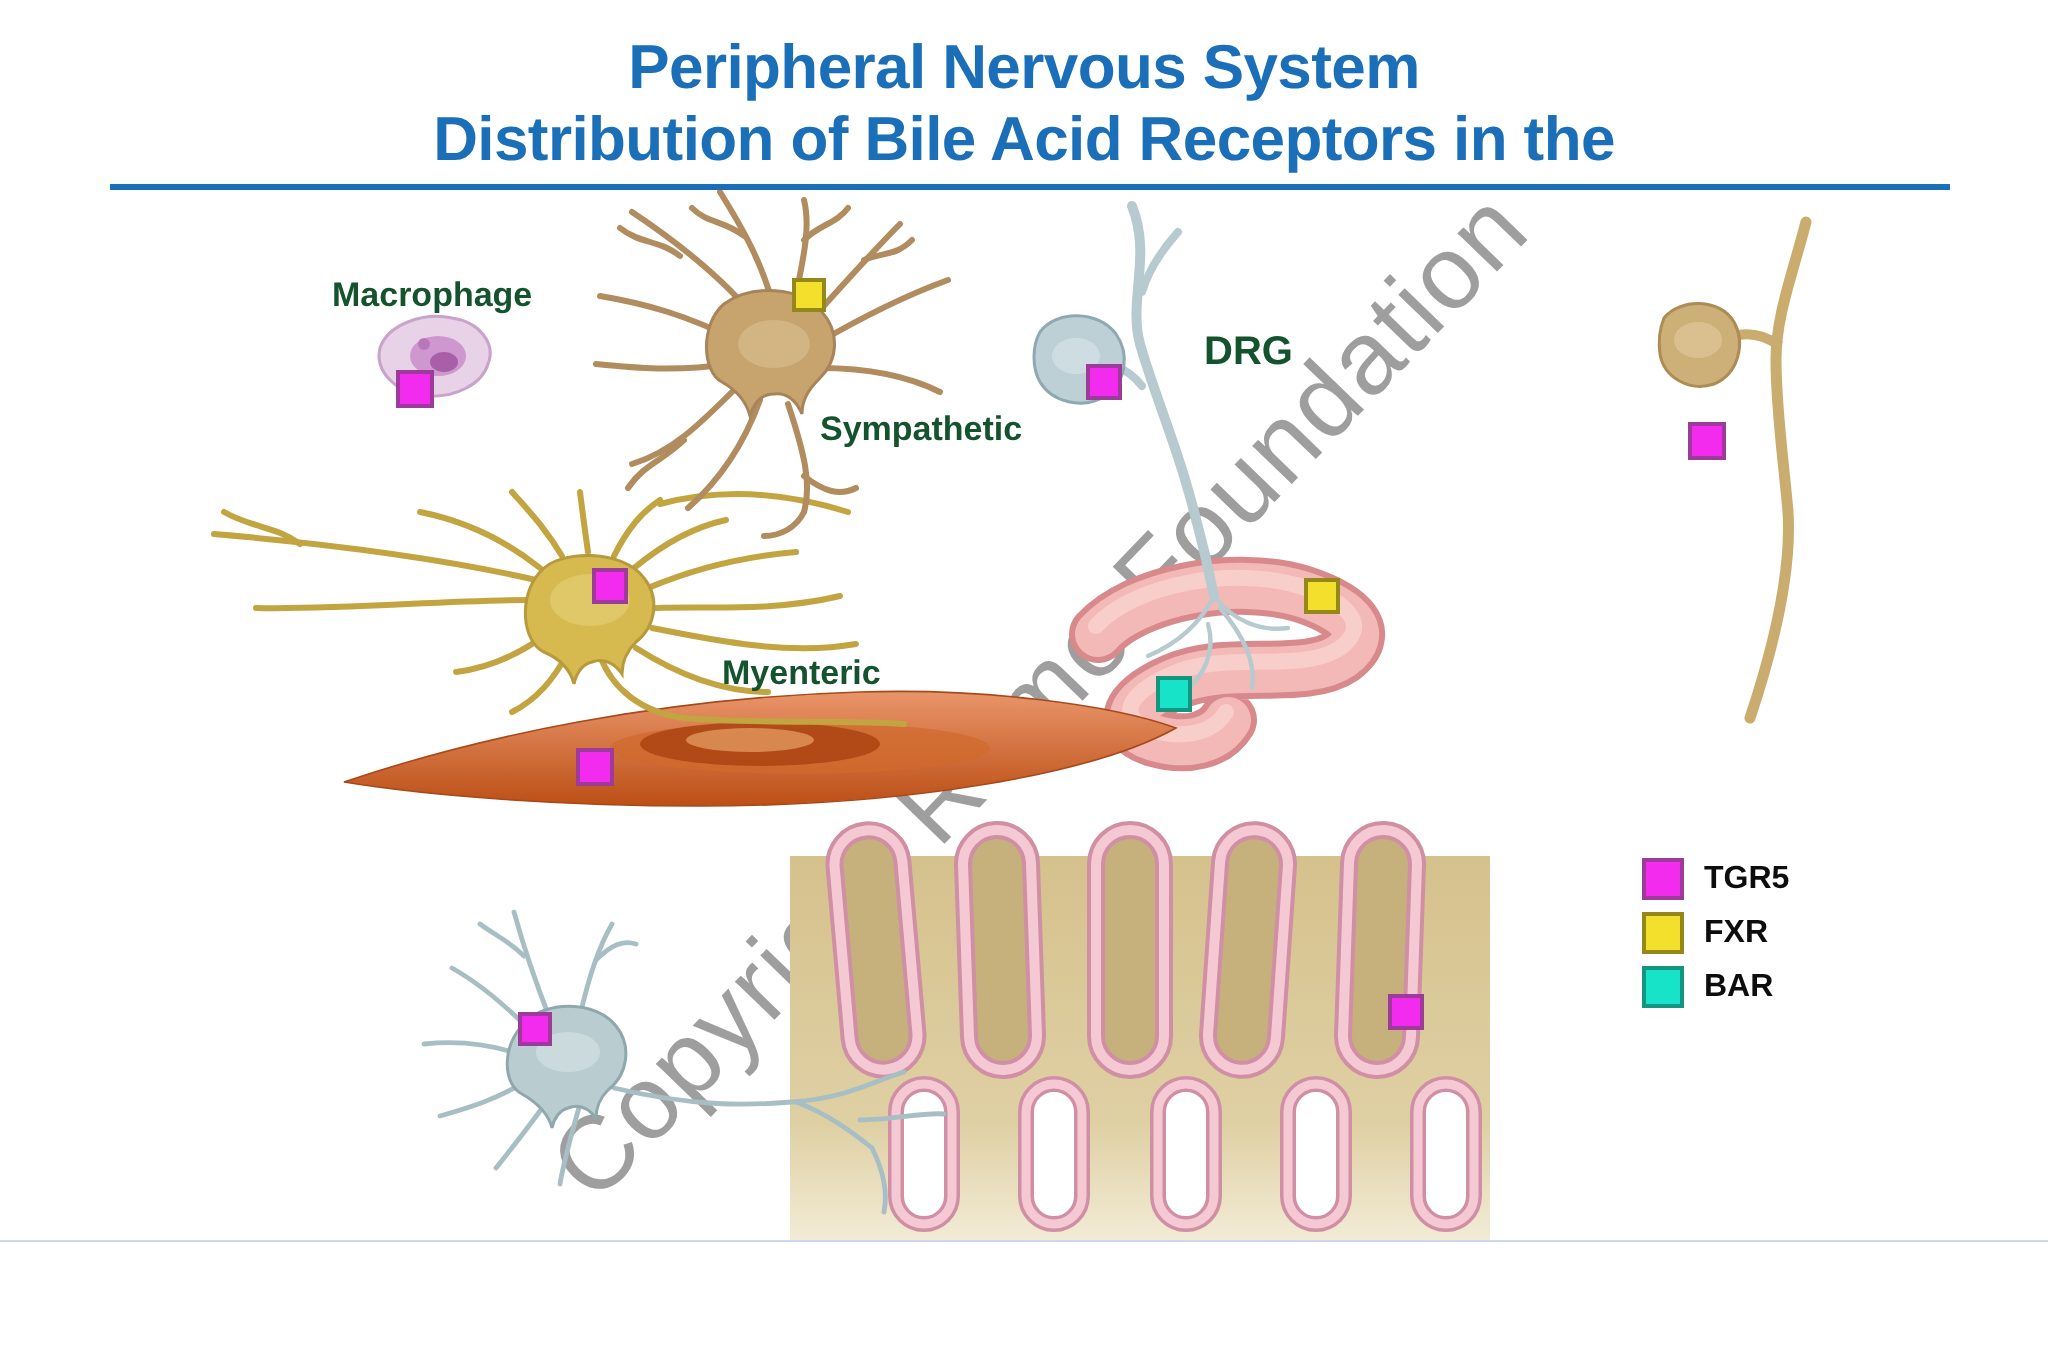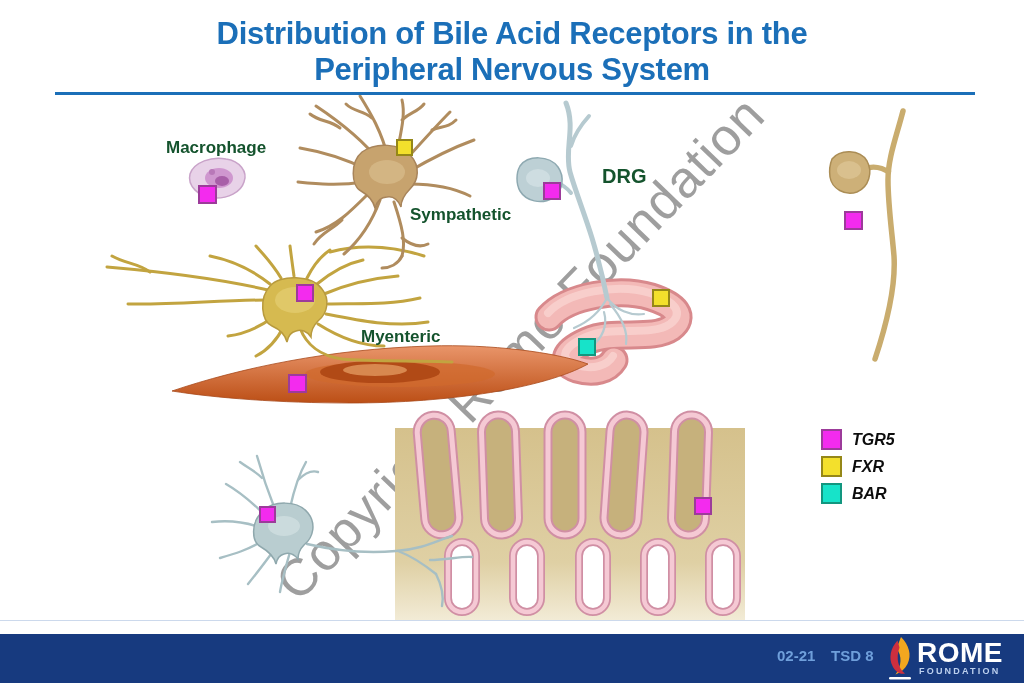--- a/index.html
+++ b/index.html
@@ -8,43 +8,43 @@
   .title{position:absolute;top:16px;left:0;width:1024px;text-align:center;color:#1b6fb8;
          font-weight:bold;font-size:31px;line-height:36px;letter-spacing:-0.3px;z-index:3;}
   .divider{position:absolute;top:92px;left:55px;width:920px;height:3px;background:#1b6fb8;z-index:3;}
   .watermark{position:absolute;left:170px;top:318px;width:700px;text-align:center;font-size:52px;
          color:#878787;opacity:.8;transform:rotate(-46deg);white-space:nowrap;z-index:1;letter-spacing:1px;}
   svg.art{position:absolute;left:0;top:0;z-index:2;}
   .cell-label{position:absolute;z-index:4;color:#14532d;font-weight:bold;font-size:17px;}
   .markers{position:absolute;left:0;top:0;z-index:5;}
   .marker{position:absolute;box-sizing:border-box;border:2px solid;}
   .legend{position:absolute;left:821px;top:429px;z-index:5;}
-  .legend-row{display:flex;align-items:center;margin-bottom:6px;height:21px;font-style:italic;}
+  .legend-row{display:flex;align-items:center;margin-bottom:6px;height:21px;}
   .swatch{width:21px;height:21px;box-sizing:border-box;border:2px solid;display:inline-block;}
   .legend-label{margin-left:10px;font-weight:bold;font-size:16px;color:#0d0d0d;}
   .bottom-line{position:absolute;left:0;top:620px;width:1024px;height:1px;background:#ccd9ec;z-index:0;}
   .footer{position:absolute;left:0;top:634px;width:1024px;height:49px;background:#173a7f;z-index:6;}
   .fcode,.fid{position:absolute;top:13px;font-size:15px;font-weight:bold;color:#6f9fdb;}
   .fcode{left:777px;}
   .fid{left:831px;}
   .flame{position:absolute;left:886px;top:2px;}
   .brand{position:absolute;left:917px;top:3px;font-size:28px;font-weight:bold;color:#ffffff;letter-spacing:0.5px;}
   .brand-sub{position:absolute;left:919px;top:32px;font-size:9px;font-weight:bold;color:#bcd0ee;letter-spacing:2.2px;}
 </style>
 </head>
 <body>
 
 <div class="slide">
 
   <div class="watermark">Copyright Rome Foundation</div>
   <div class="bottom-line"></div>
 
   <div class="title">
+    <div>Peripheral Nervous System</div>
     <div>Distribution of Bile Acid Receptors in the</div>
-    <div>Peripheral Nervous System</div>
   </div>
   <div class="divider"></div>
 
   <svg class="art" width="1024" height="683" viewBox="0 0 1024 683">
     <defs>
       <linearGradient id="muscleG" x1="0" y1="0" x2="0" y2="1">
         <stop offset="0" stop-color="#e9956a"></stop>
           <stop offset="1" stop-color="#bc4f16"></stop>
       </linearGradient>
       <linearGradient id="mucosaG" x1="0" y1="0" x2="0" y2="1">
@@ -237,24 +237,13 @@
       <div class="legend-row">
         <span class="swatch" style="background: rgb(243, 224, 44); border-color: rgb(149, 135, 24);"></span>
         <span class="legend-label">FXR</span>
       </div>
       <div class="legend-row">
         <span class="swatch" style="background: rgb(23, 227, 201); border-color: rgb(18, 150, 127);"></span>
         <span class="legend-label">BAR</span>
       </div>
     </div>
 
-  <div class="footer">
-    <span class="fcode">02-21</span>
-    <span class="fid">TSD 8</span>
-    <svg class="flame" width="28" height="46" viewBox="0 0 28 46">
-      <path d="M15,1 C23,9 26,19 21.5,28 C19,33 14.5,36.5 9.5,38.5 C15.5,30.5 16.5,20 10.5,12.5 Z" fill="#f2a71f"></path>
-      <path d="M11.5,4.5 C4.5,12 2.5,22 6.5,30 C9.2,35.5 14,38.8 19,37.5 C12.5,32.5 9.5,22.5 13.5,11.5 Z" fill="#cd2f3e"></path>
-      <rect x="3" y="41" width="22" height="2.4" rx="1.2" fill="#ffffff"></rect>
-    </svg>
-    <div class="brand">ROME</div>
-    <div class="brand-sub">FOUNDATION</div>
-  </div>
 </div>
 
 </body></html>

